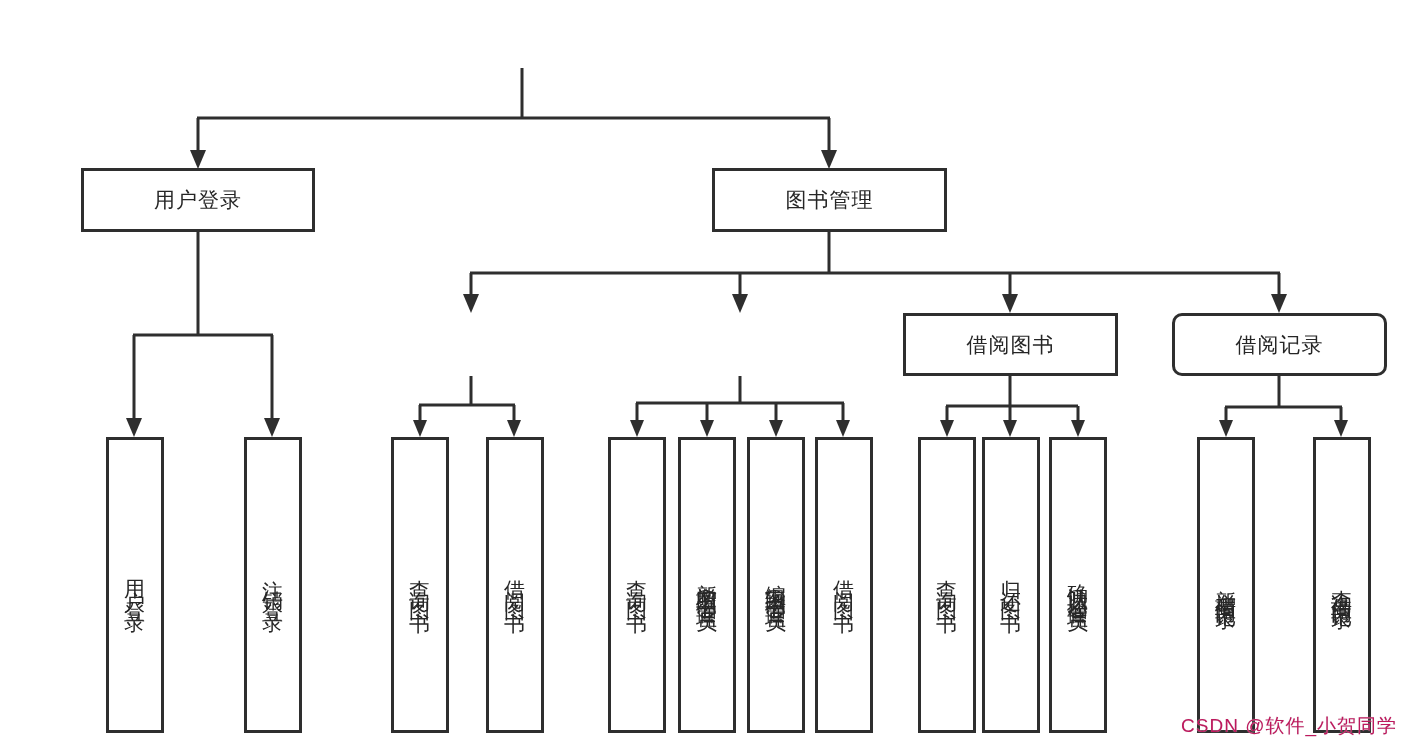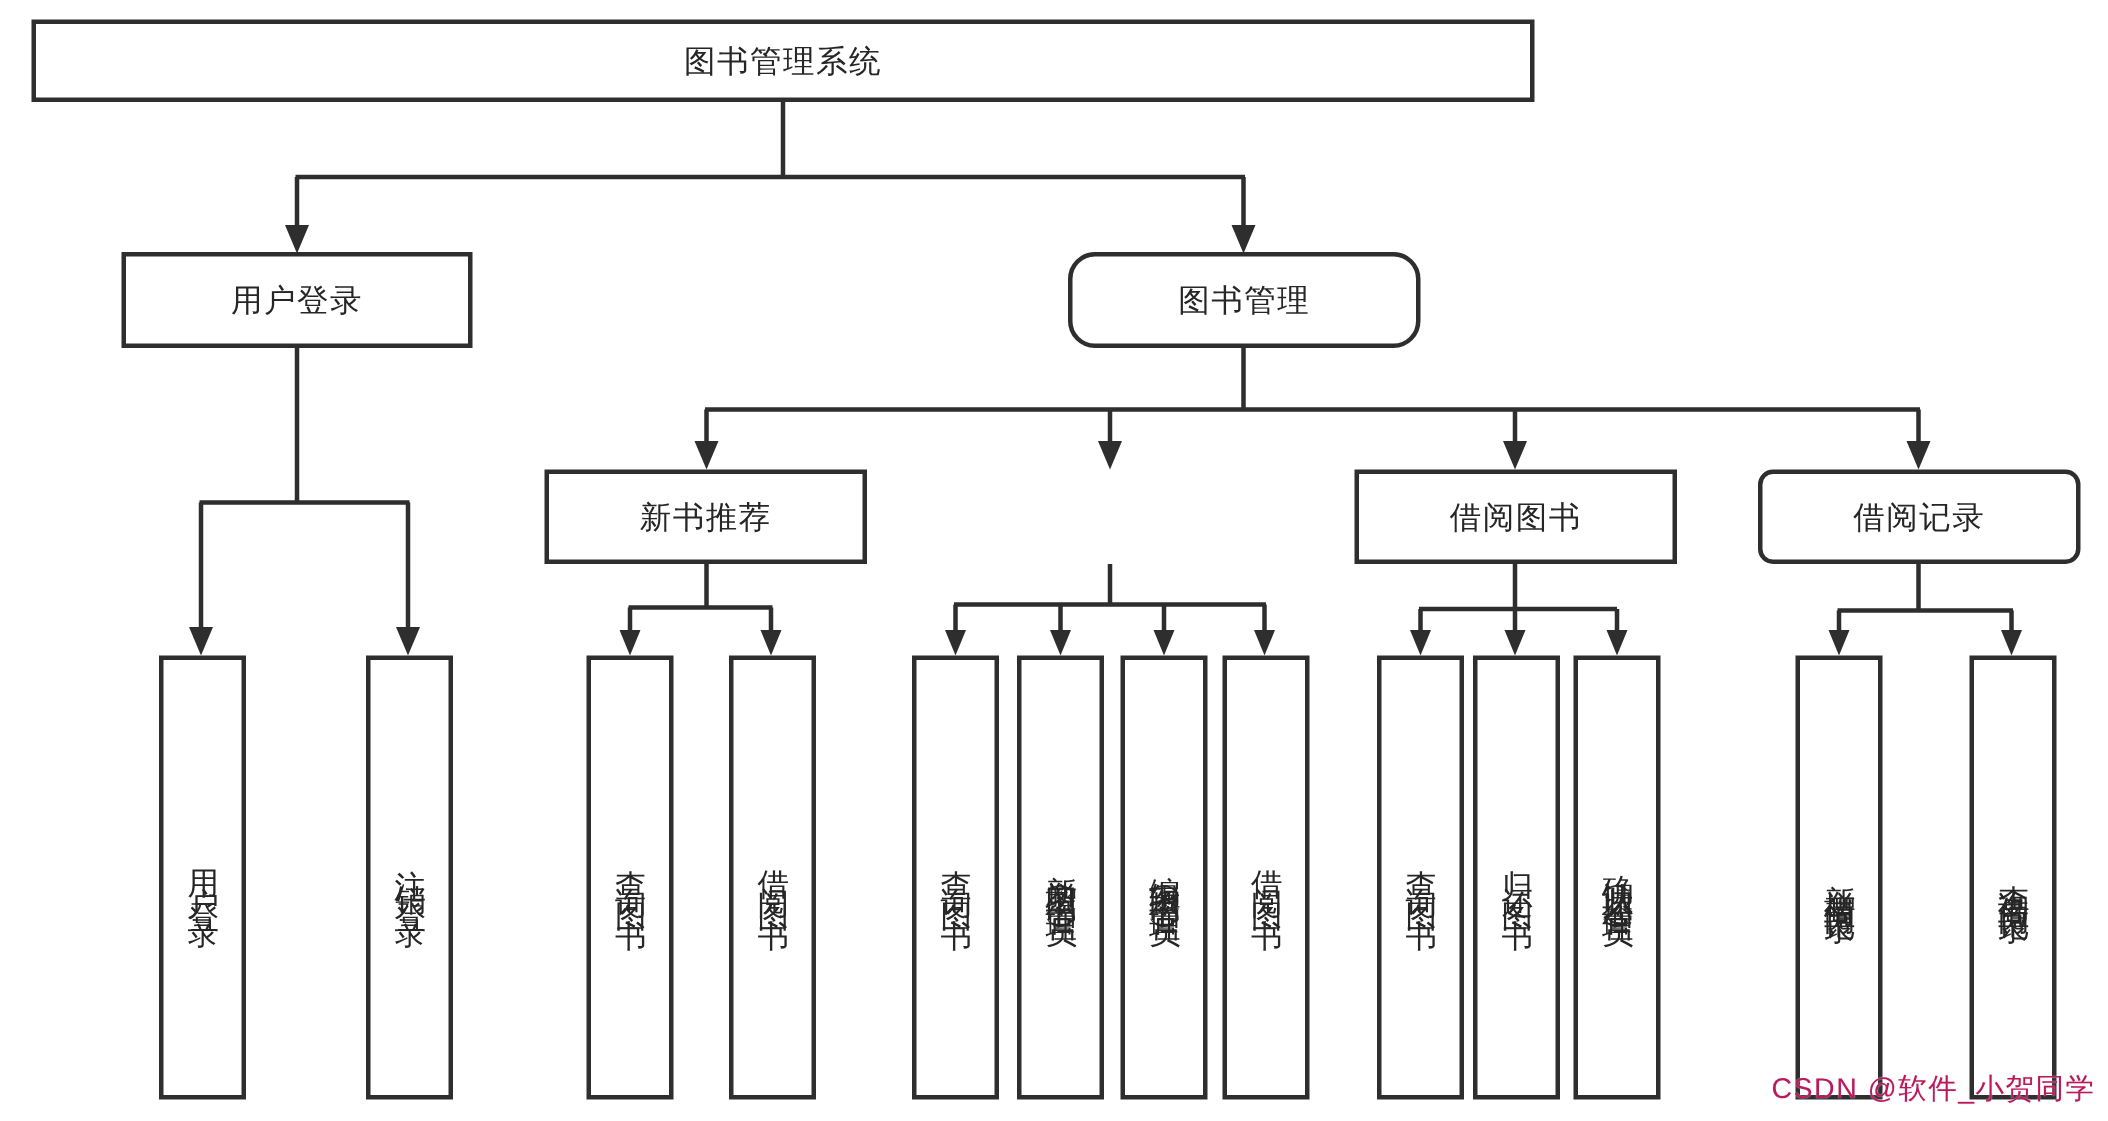--- a/index.html
+++ b/index.html
@@ -27,21 +27,21 @@
   .node .lbl{
     font-size:21px;
     letter-spacing:1px;
     color:#262626;
     white-space:nowrap;
   }
   
   .root{left:21px;top:13px;width:1002px;height:55px;}
   
   .lv1-login{left:81px;top:168px;width:234px;height:64px;}
-  .lv1-mgmt{left:712px;top:168px;width:235px;height:64px;border-radius:18px;}
+  .lv1-mgmt{left:712px;top:168px;width:235px;height:64px;}
   
   .lv2{top:313px;width:215px;height:63px;}
   .lv2-new{left:363px;}
   .lv2-borrow{left:633px;}
   .lv2-current{left:903px;}
   .lv2-record{left:1172px;border-radius:10px;}
   
   .leaf{top:437px;width:58px;height:296px;}
   .leaf .lbl{
     writing-mode:vertical-rl;
@@ -129,34 +129,28 @@
 
     <g stroke="#2e2e2e" stroke-width="3" fill="none">
       <path d="M1279 376 V407 M1225 407 H1342 M1226 407 V422 M1341 407 V422"></path>
     </g>
     <g fill="#2e2e2e" stroke="none">
       <polygon points="1219,420 1233,420 1226,437"></polygon>
       <polygon points="1334,420 1348,420 1341,437"></polygon>
     </g>
   </svg>
 
-  <div class="node root">
-    <span class="lbl">图书管理系统</span>
-  </div>
 
   <div class="node lv1-login">
     <span class="lbl">用户登录</span>
   </div>
   <div class="node lv1-mgmt">
     <span class="lbl">图书管理</span>
   </div>
 
-  <div class="node lv2 lv2-new">
-    <span class="lbl">新书推荐</span>
-  </div>
   <div class="node lv2 lv2-current">
     <span class="lbl">借阅图书</span>
   </div>
   <div class="node lv2 lv2-record">
     <span class="lbl">借阅记录</span>
   </div>
 
   <div class="node leaf leaf-l1">
     <span class="lbl">用户登录</span>
   </div>

